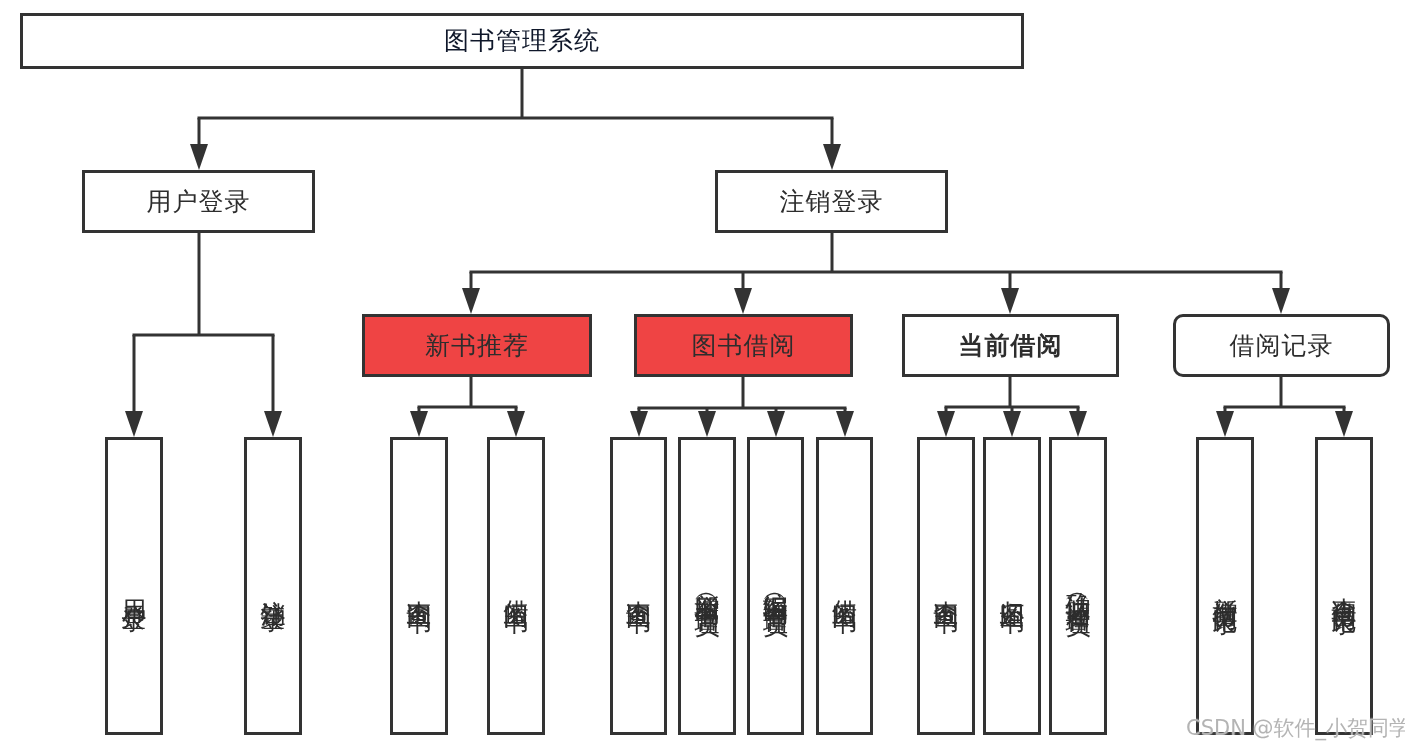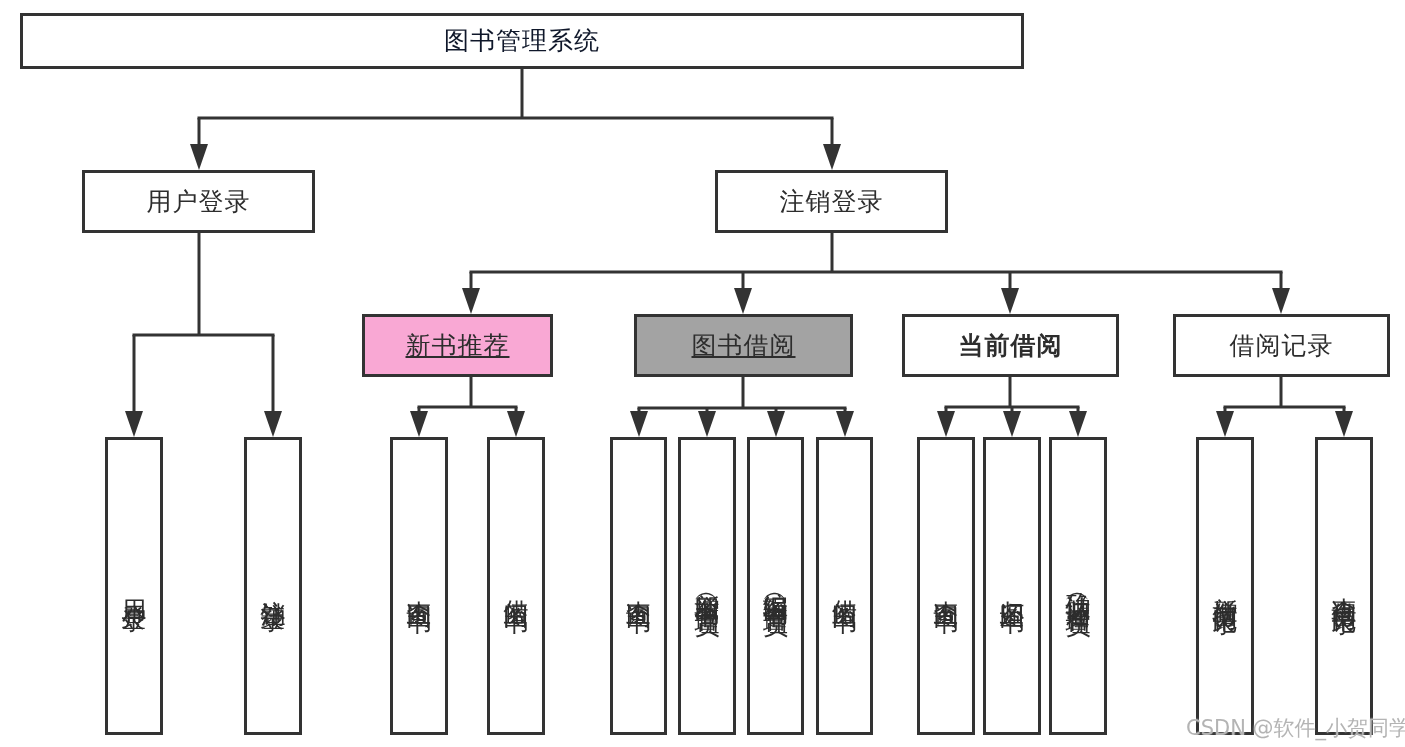--- a/index.html
+++ b/index.html
@@ -117,30 +117,30 @@
   <div>
       <div class="node" style="left: 20px; top: 13px; width: 1004px; height: 56px; border-color: rgb(51, 51, 51); background: rgb(255, 255, 255);">
         <span class="node-label" style="color: #0f172a;">图书管理系统</span>
       </div>
       <div class="node" style="left: 82px; top: 170px; width: 233px; height: 63px; border-color: rgb(51, 51, 51); background: rgb(255, 255, 255);">
         <span class="node-label" style="color: rgb(45, 45, 45);">用户登录</span>
       </div>
       <div class="node" style="left: 715px; top: 170px; width: 233px; height: 63px; border-color: rgb(51, 51, 51); background: rgb(255, 255, 255);">
         <span class="node-label" style="color: rgb(45, 45, 45);">注销登录</span>
       </div>
-      <div class="node" style="left: 362px; top: 314px; width: 191px; height: 63px; border-color: rgb(51, 51, 51); background: #f9a8d4; text-decoration: underline;">
+      <div class="node" style="left: 362px; top: 314px; width: 230px; height: 63px; border-color: rgb(51, 51, 51); background: #ef4444;">
         <span class="node-label" style="color: rgb(45, 45, 45);">新书推荐</span>
       </div>
-      <div class="node" style="left: 634px; top: 314px; width: 219px; height: 63px; border-color: rgb(51, 51, 51); background: #a3a3a3; text-decoration: underline;">
+      <div class="node" style="left: 634px; top: 314px; width: 219px; height: 63px; border-color: rgb(51, 51, 51); background: #ef4444;">
         <span class="node-label" style="color: rgb(45, 45, 45);">图书借阅</span>
       </div>
       <div class="node" style="left: 902px; top: 314px; width: 217px; height: 63px; border-color: rgb(51, 51, 51); background: rgb(255, 255, 255);">
         <span class="node-label" style="color: rgb(45, 45, 45); font-weight: bold;">当前借阅</span>
       </div>
-      <div class="node" style="left: 1173px; top: 314px; width: 217px; height: 63px; border-color: rgb(51, 51, 51); background: rgb(255, 255, 255);">
+      <div class="node" style="left: 1173px; top: 314px; width: 217px; height: 63px; border-color: rgb(51, 51, 51); background: rgb(255, 255, 255); border-radius: 10px;">
         <span class="node-label" style="color: rgb(45, 45, 45);">借阅记录</span>
       </div>
       <div class="node vertical" style="left: 105px; top: 437px; width: 58px; height: 298px; border-color: rgb(51, 51, 51); background: rgb(255, 255, 255);">
         <span class="node-label" style="color: rgb(45, 45, 45);">用户登录</span>
       </div>
       <div class="node vertical" style="left: 244px; top: 437px; width: 58px; height: 298px; border-color: rgb(51, 51, 51); background: rgb(255, 255, 255);">
         <span class="node-label" style="color: rgb(45, 45, 45);">注销登录</span>
       </div>
       <div class="node vertical" style="left: 390px; top: 437px; width: 58px; height: 298px; border-color: rgb(51, 51, 51); background: rgb(255, 255, 255);">
         <span class="node-label" style="color: rgb(45, 45, 45);">查询图书</span>

